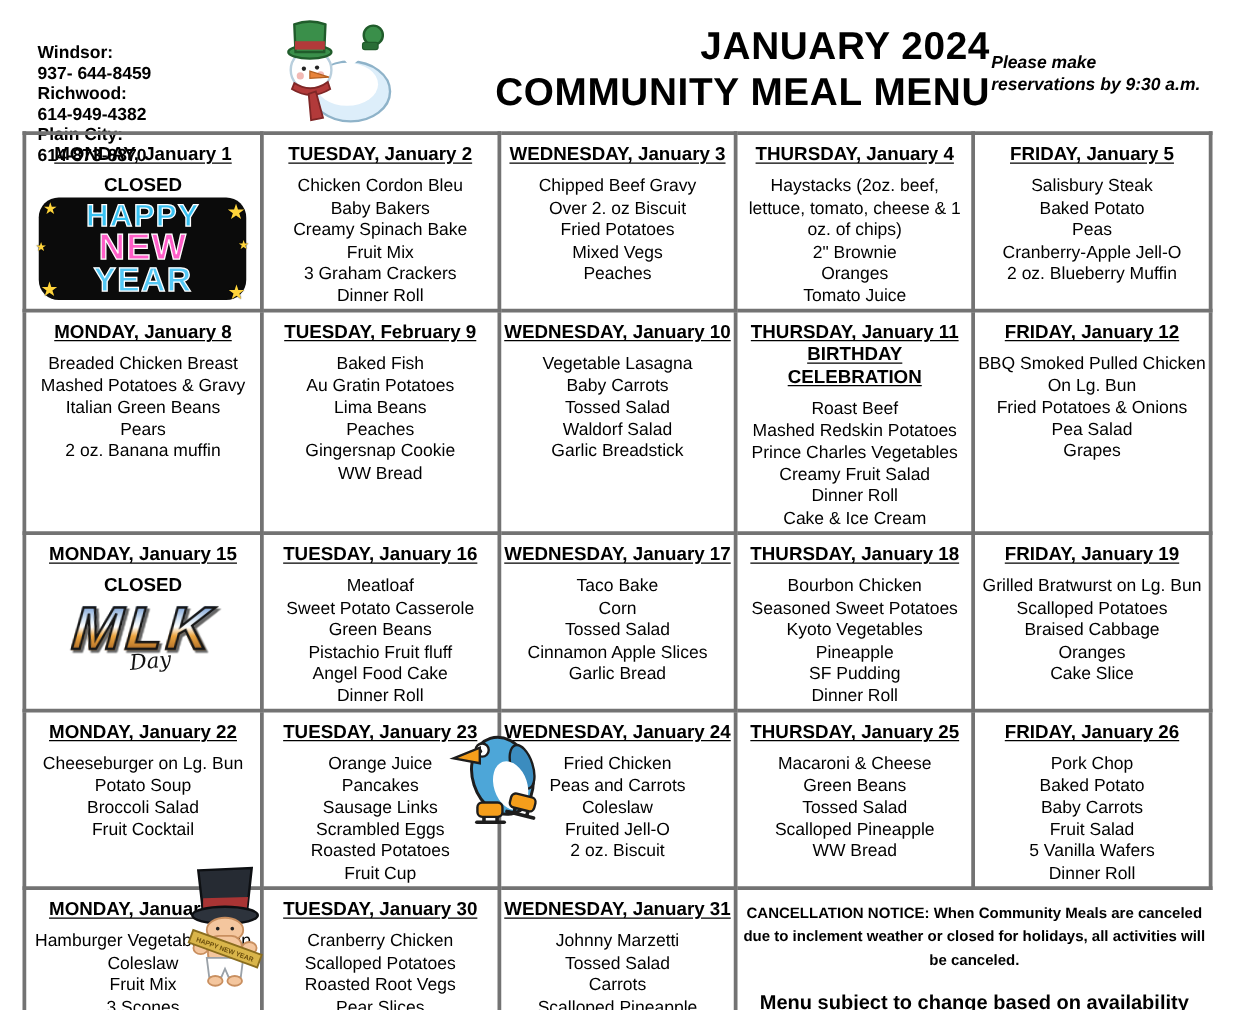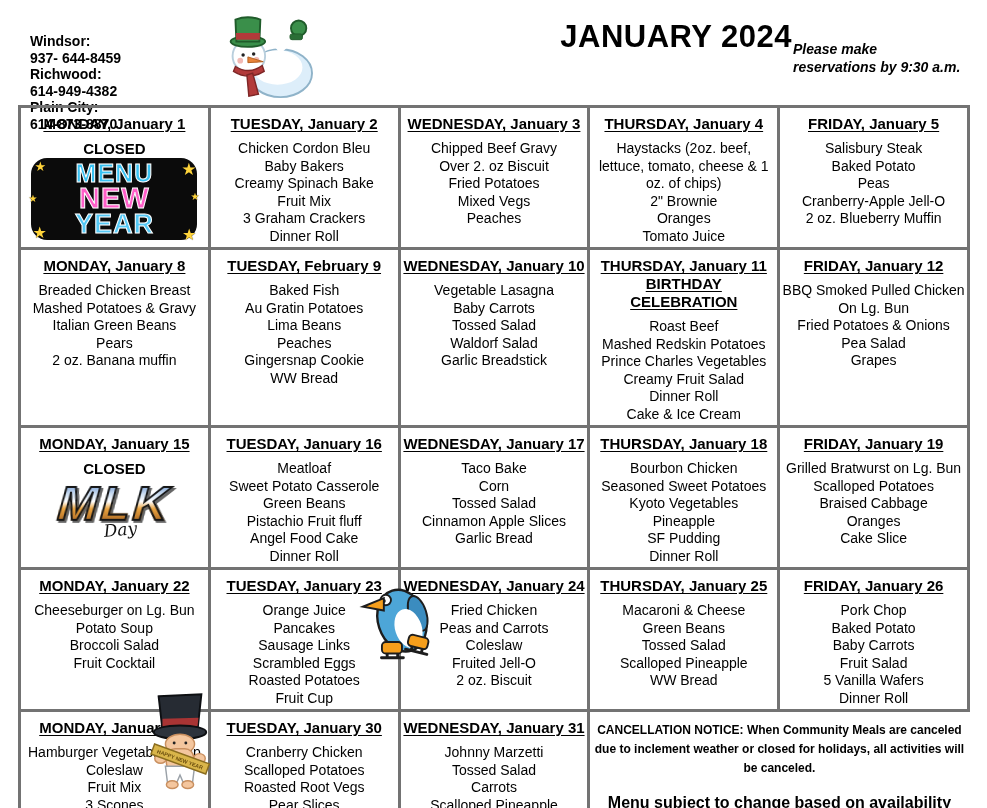--- a/index.html
+++ b/index.html
@@ -104,20 +104,21 @@
       <circle cx="21" cy="53" r="3" fill="#f2b9b4"></circle>
       <circle cx="38" cy="52" r="3" fill="#f2b9b4"></circle>
       <polygon points="29,49 45,54 29,55" fill="#e8833a" stroke="#b35f1f" stroke-width="1"></polygon>
       <path d="M16 59 Q30 68 44 58 L46 64 Q30 74 14 64 Z" fill="#b23a3a" stroke="#7e2626" stroke-width="1.5"></path>
       <path d="M34 66 L40 88 L30 90 L28 68 Z" fill="#b23a3a" stroke="#7e2626" stroke-width="1.5"></path>
     </svg>
   </div>
 
   <div class="title-block">
     <div>JANUARY 2024</div>
+    <div>COMMUNITY MEAL MENU</div>
   </div>
 
   <div class="reservation">Please make
 reservations by 9:30 a.m.</div>
 
   <table class="menu-grid">
     <colgroup>
         <col style="width:20%">
         <col style="width:20%">
         <col style="width:20%">
@@ -129,21 +130,21 @@
         <td>
           <div class="cell-header">MONDAY, January 1</div>
           <div class="closed-label">CLOSED</div>
           <div class="hny">
             <span class="hny-star st1">★</span>
             <span class="hny-star st2">★</span>
             <span class="hny-star st3">★</span>
             <span class="hny-star st4">★</span>
             <span class="hny-star st5">★</span>
             <span class="hny-star st6">★</span>
-            <div class="hny-word hny-w1">MENU</div>
+            <div class="hny-word hny-w1">HAPPY</div>
             <div class="hny-word hny-w2">NEW</div>
             <div class="hny-word hny-w3">YEAR</div>
           </div>
         </td>
         <td>
           <div class="cell-header">TUESDAY, January 2</div>
           <div class="cell-items">Chicken Cordon Bleu
 Baby Bakers
 Creamy Spinach Bake
 Fruit Mix

